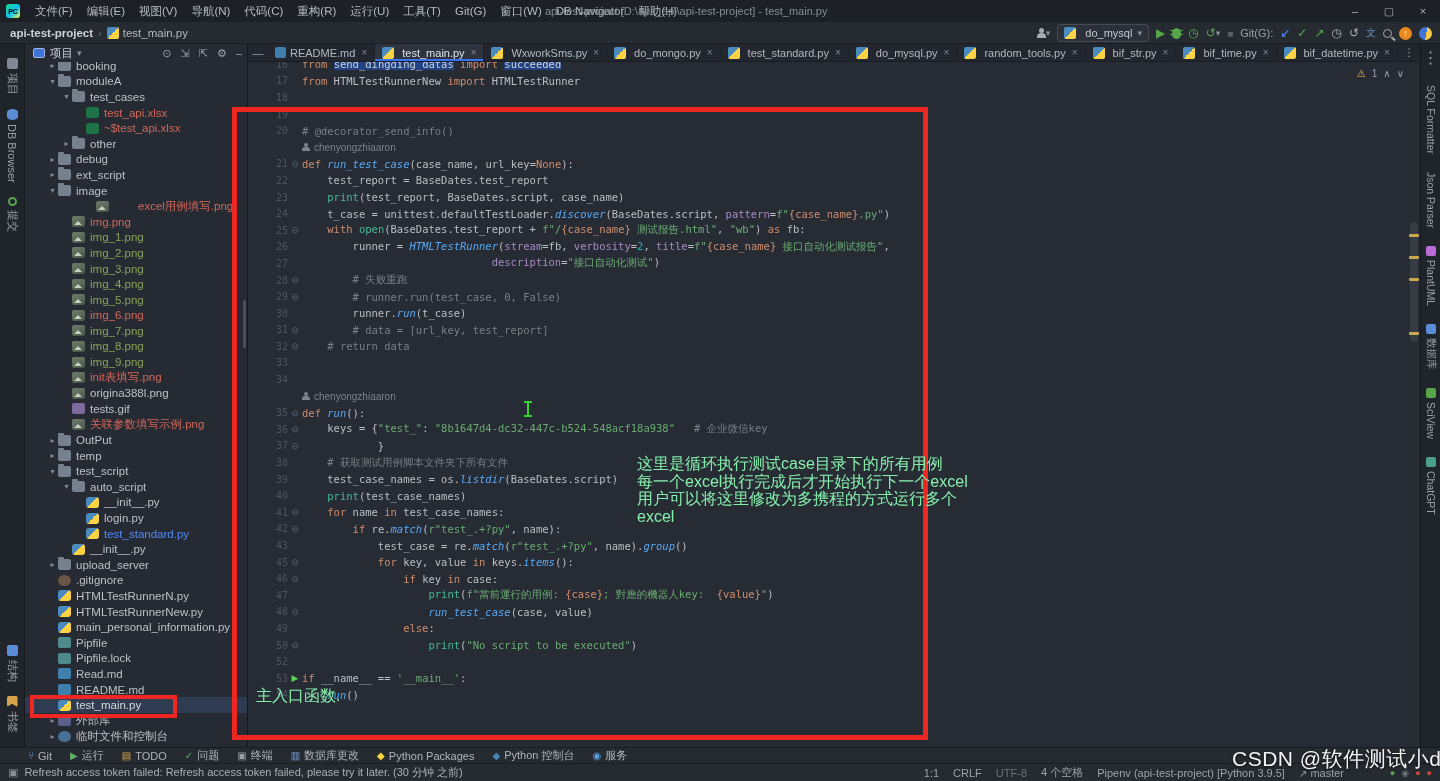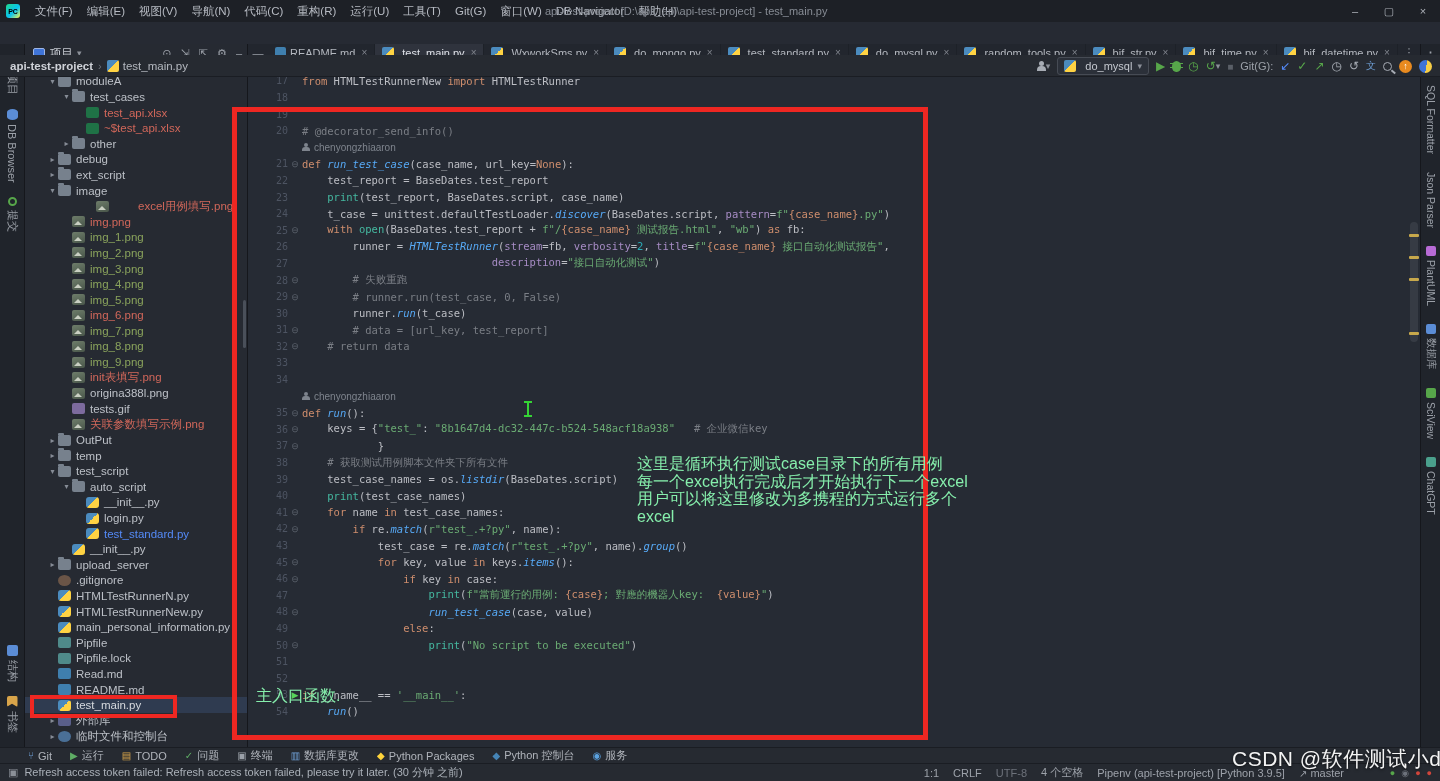--- a/index.html
+++ b/index.html
@@ -15,21 +15,21 @@
     font-weight:bold; display:flex; align-items:center; justify-content:center; }
   .menu-item { padding:0 7px; height:22px; display:flex; align-items:center; cursor:default; }
   #win-title { position:absolute; left:545px; top:0; height:22px; display:flex; align-items:center;
     color:#878c95; font-size:11px; }
   #win-controls { position:absolute; right:0; top:0; height:22px; display:flex; }
   .win-btn { width:34px; height:22px; display:flex; align-items:center; justify-content:center;
     color:#aeb2ba; font-size:11px; }
 
   
   #toolbar { position:absolute; left:0; top:22px; width:1440px; height:22px; background:#262a31;
-    border-bottom:1px solid #1a1d23; display:flex; align-items:center; z-index:29; color:#b9bdc4;margin-top:33px; }
+    border-bottom:1px solid #1a1d23; display:flex; align-items:center; z-index:29; color:#b9bdc4; }
   .crumb-root { font-weight:bold; font-size:11.5px; color:#cfd2d8; margin-left:10px; }
   .crumb-sep { color:#6d727b; margin:0 5px; font-size:11px; }
   .py-ic { width:12px; height:12px; border-radius:2px; display:inline-block; flex:none;
     background:linear-gradient(135deg,#4b8bbe 0 50%,#ffd343 50% 100%); margin-right:4px; }
   .crumb-file { font-size:11.5px; color:#b4b8bf; display:flex; align-items:center; }
   #toolbar-right { position:absolute; right:8px; top:0; height:22px; display:flex; align-items:center; gap:7px; }
   .tb-ic { color:#a7acb4; font-size:12px; display:flex; align-items:center; }
   .person { width:10px; height:10px; position:relative; display:inline-block; }
   .person::before { content:""; position:absolute; left:3px; top:0; width:5px; height:5px; border-radius:50%; background:#a7acb4; }
   .person::after { content:""; position:absolute; left:1px; top:5px; width:9px; height:5px; border-radius:4px 4px 0 0; background:#a7acb4; }
@@ -728,25 +728,20 @@
             <span class="ln">49</span>
             <span class="gmark"></span>
             <span class="ctext"><span class="tok-df">                </span><span class="tok-kw">else</span><span class="tok-df">:</span></span>
           </div>
           <div class="crow">
             <span class="ln">50</span>
             <span class="gmark">⊖</span>
             <span class="ctext"><span class="tok-df">                    </span><span class="tok-bi">print</span><span class="tok-df">(</span><span class="tok-st">"No script to be executed"</span><span class="tok-df">)</span></span>
           </div>
           <div class="crow">
-            <span class="ln">51</span>
-            <span class="gmark"></span>
-            <span class="ctext"></span>
-          </div>
-          <div class="crow">
             <span class="ln">52</span>
             <span class="gmark"></span>
             <span class="ctext"></span>
           </div>
           <div class="crow">
             <span class="ln">53</span>
             <span class="gmark run">▶</span>
             <span class="ctext"><span class="tok-kw">if</span><span class="tok-df"> __name__ == </span><span class="tok-st">'__main__'</span><span class="tok-df">:</span></span>
           </div>
           <div class="crow">

